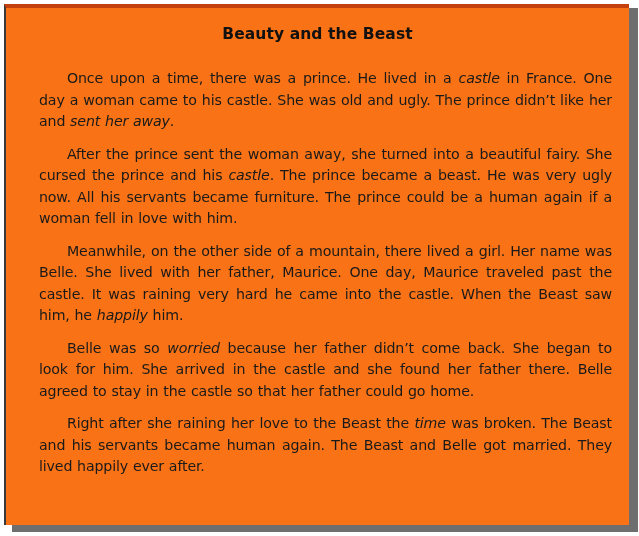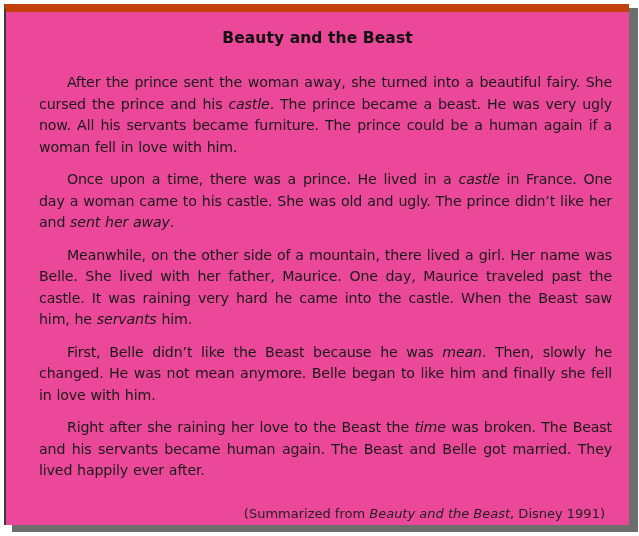--- a/index.html
+++ b/index.html
@@ -22,23 +22,23 @@
       width: 626px;
       height: 524px;
       background: #6e6e6e;
     }
     .box {
       position: absolute;
       left: 4px;
       top: 4px;
       width: 625px;
       height: 521px;
-      background: #ec4899;
+      background: #f97316;
       border-left: 2px solid #3a3a3a;
-      border-top: 8px solid #c2410c;
+      border-top: 4px solid #c2410c;
       box-sizing: border-box;
       padding-left: 20px;
     }
     .title {
       position: absolute;
       left: 0;
       right: 0;
       top: 17px;
       text-align: center;
       font-size: 15.5px;
@@ -71,26 +71,25 @@
     }
   </style>
 </head>
 <body>
 
 <div class="shadow"></div>
 <div class="box">
   <div class="title">Beauty and the Beast</div>
 
   <div class="content">
+    <p><span>Once upon a time, there was a prince. He lived in a </span><em>castle</em><span> in France. One day a woman came to his castle. She was old and ugly. The prince didn’t like her and </span><em>sent her away</em><span>.</span></p>
+
     <p><span>After the prince sent the woman away, she turned into a beautiful fairy. She cursed the prince and his </span><em>castle</em><span>. The prince became a beast. He was very ugly now. All his servants became furniture. The prince could be a human again if a woman fell in love with him.</span></p>
 
-    <p><span>Once upon a time, there was a prince. He lived in a </span><em>castle</em><span> in France. One day a woman came to his castle. She was old and ugly. The prince didn’t like her and </span><em>sent her away</em><span>.</span></p>
+    <p><span>Meanwhile, on the other side of a mountain, there lived a girl. Her name was Belle. She lived with her father, Maurice. One day, Maurice traveled past the castle. It was raining very hard he came into the castle. When the Beast saw him, he </span><em>happily</em><span> him.</span></p>
 
-    <p><span>Meanwhile, on the other side of a mountain, there lived a girl. Her name was Belle. She lived with her father, Maurice. One day, Maurice traveled past the castle. It was raining very hard he came into the castle. When the Beast saw him, he </span><em>servants</em><span> him.</span></p>
+    <p><span>Belle was so </span><em>worried</em><span> because her father didn’t come back. She began to look for him. She arrived in the castle and she found her father there. Belle agreed to stay in the castle so that her father could go home.</span></p>
 
-
-    <p><span>First, Belle didn’t like the Beast because he was </span><em>mean</em><span>. Then, slowly he changed. He was not mean anymore. Belle began to like him and finally she fell in love with him.</span></p>
 
     <p><span>Right after she raining her love to the Beast the </span><em>time</em><span> was broken. The Beast and his servants became human again. The Beast and Belle got married. They lived happily ever after.</span></p>
   </div>
 
-  <div class="citation"><span>(Summarized from </span><em>Beauty and the Beast</em><span>, Disney 1991)</span></div>
 </div>
 
 </body></html>

